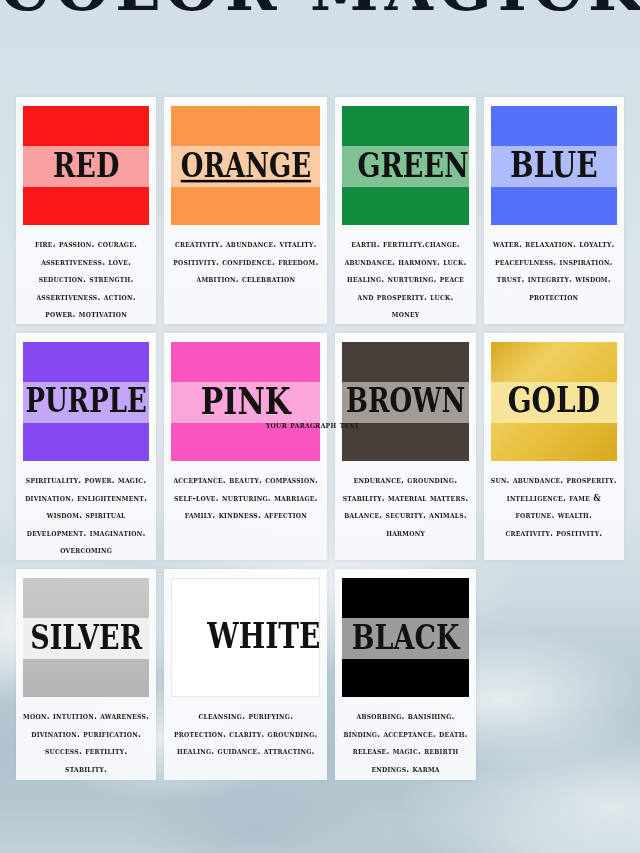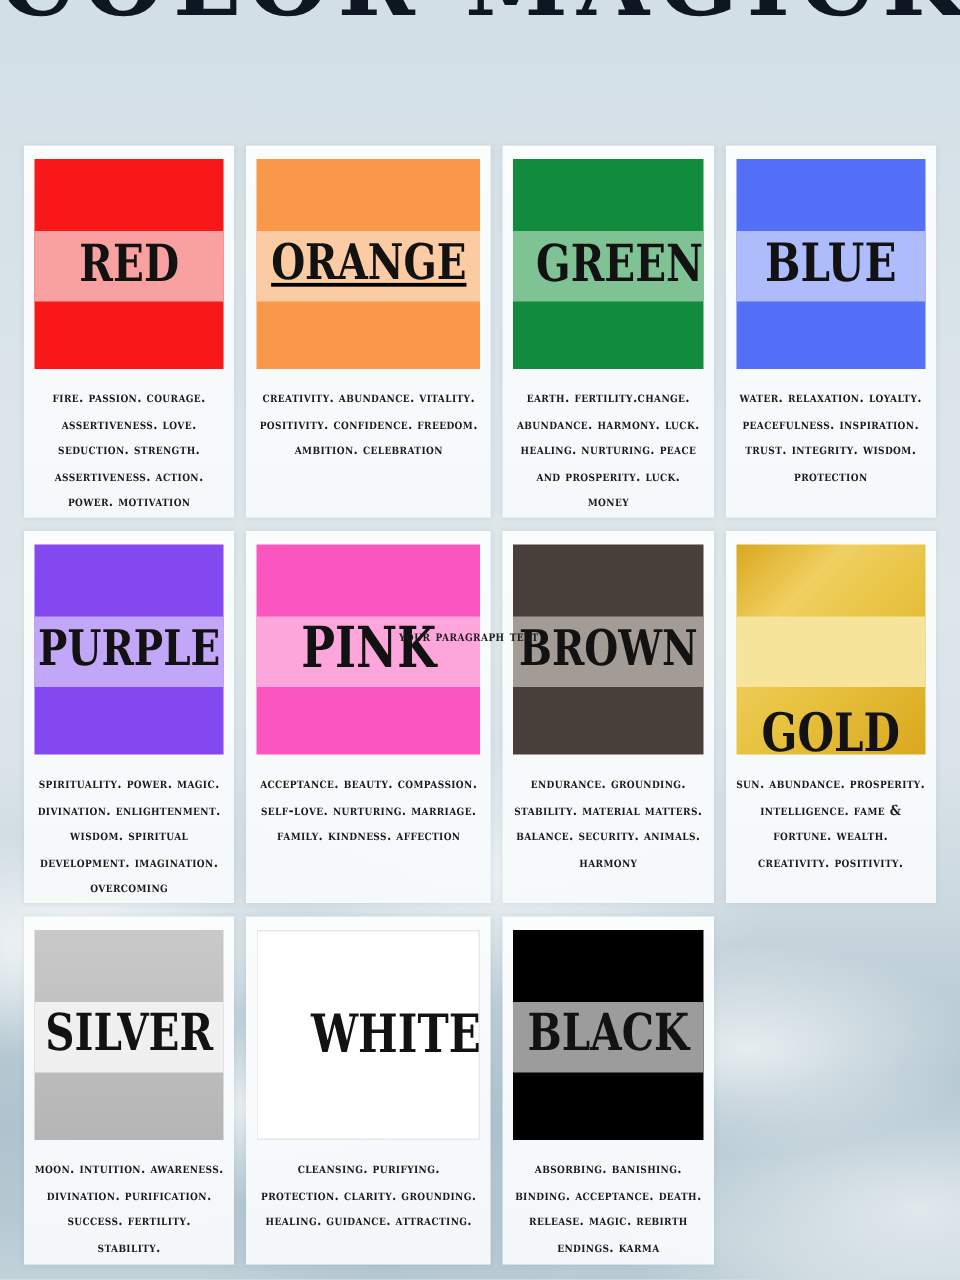--- a/index.html
+++ b/index.html
@@ -72,21 +72,21 @@
 
   .color-card {
     background:linear-gradient(180deg, rgba(252,253,253,.97) 0%, rgba(247,250,251,.95) 100%);
     padding:9px 7px 10px 7px;
     display:flex; flex-direction:column; align-items:center;
     box-shadow:0 0 4px rgba(120,140,155,.18);
   }
 
   
   .swatch {
-    width:100%; height:140px;
+    width:100%; height:119px;
     position:relative;
     display:flex; align-items:center; justify-content:center;
     overflow:hidden;
   }
   .swatch .band {
     position:absolute; left:0; right:0; top:34%; height:34%;
   }
   .swatch .name {
     position:relative; z-index:2;
     font-family:"DejaVu Serif", serif;
@@ -186,21 +186,21 @@
       <div class="desc">Acceptance. beauty. compassion. self-love. nurturing. marriage. family. kindness. affection</div>
     </div>
     <div class="color-card">
       <div class="swatch" style="background: rgb(73, 63, 58);">
         <div class="band" style="background: rgb(163, 156, 150);"></div>
         <div class="name" style="font-size: 26px;">BROWN</div>
       </div>
       <div class="desc">Endurance. grounding. stability. material matters. balance. security. animals. harmony</div>
     </div>
     <div class="color-card">
-      <div class="swatch" style="background: linear-gradient(135deg, rgb(217, 168, 30) 0%, rgb(239, 208, 96) 28%, rgb(232, 195, 65) 55%, rgb(217, 168, 30) 100%); align-items: flex-end;">
+      <div class="swatch" style="background: linear-gradient(135deg, rgb(217, 168, 30) 0%, rgb(239, 208, 96) 28%, rgb(232, 195, 65) 55%, rgb(217, 168, 30) 100%);">
         <div class="band" style="background: rgb(247, 228, 155);"></div>
         <div class="name" style="font-size: 28px;">GOLD</div>
       </div>
       <div class="desc">Sun. abundance. prosperity. intelligence. fame &amp; fortune. wealth. creativity. positivity.</div>
     </div>
     <div class="color-card">
       <div class="swatch" style="background: linear-gradient(rgb(201, 201, 201) 0%, rgb(181, 181, 181) 100%);">
         <div class="band" style="background: rgb(240, 240, 240);"></div>
         <div class="name" style="font-size: 27px;">SILVER</div>
       </div>

